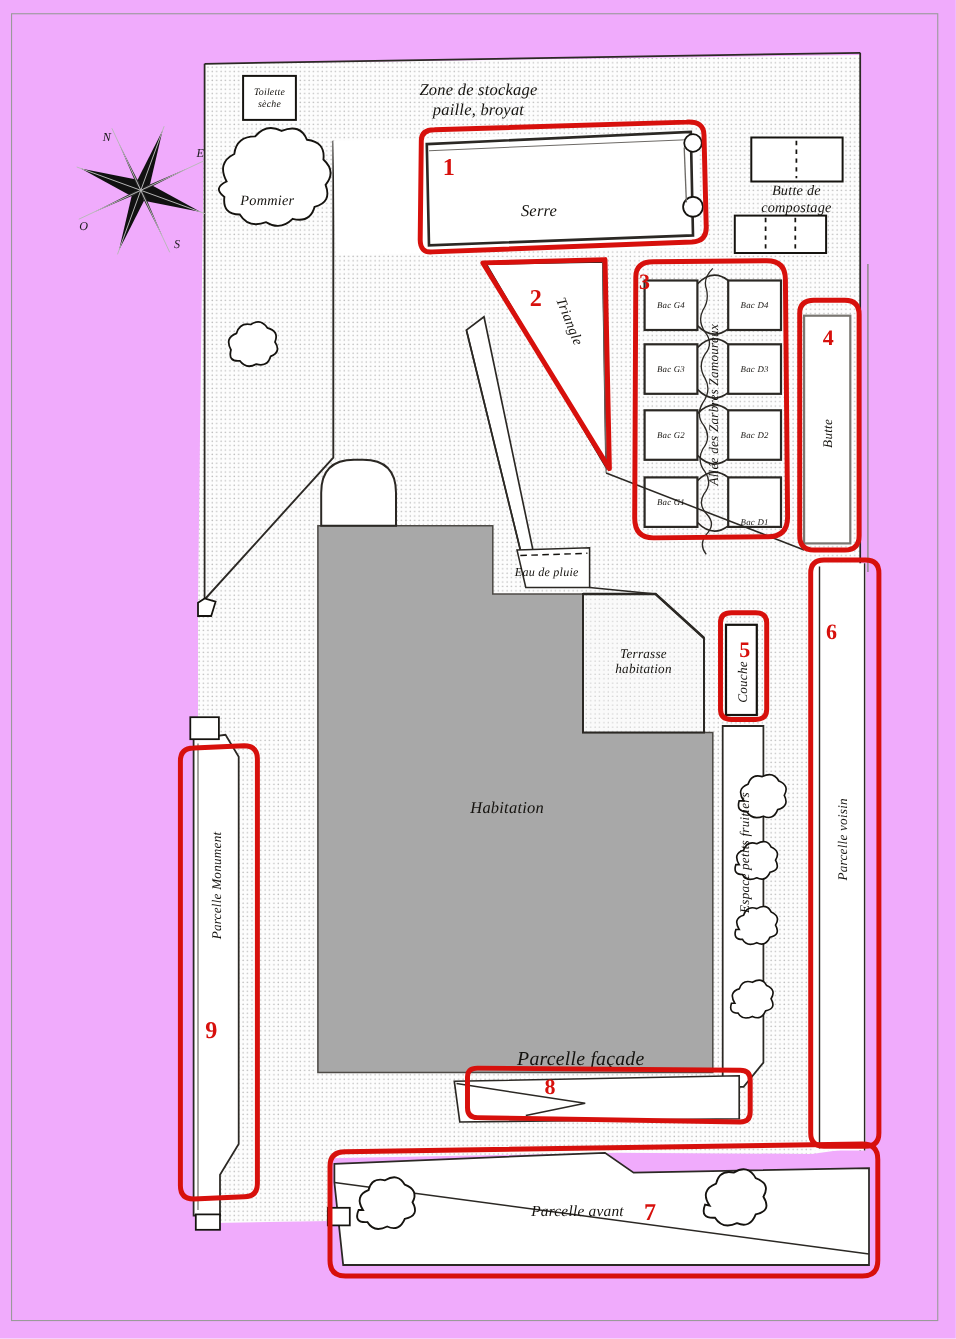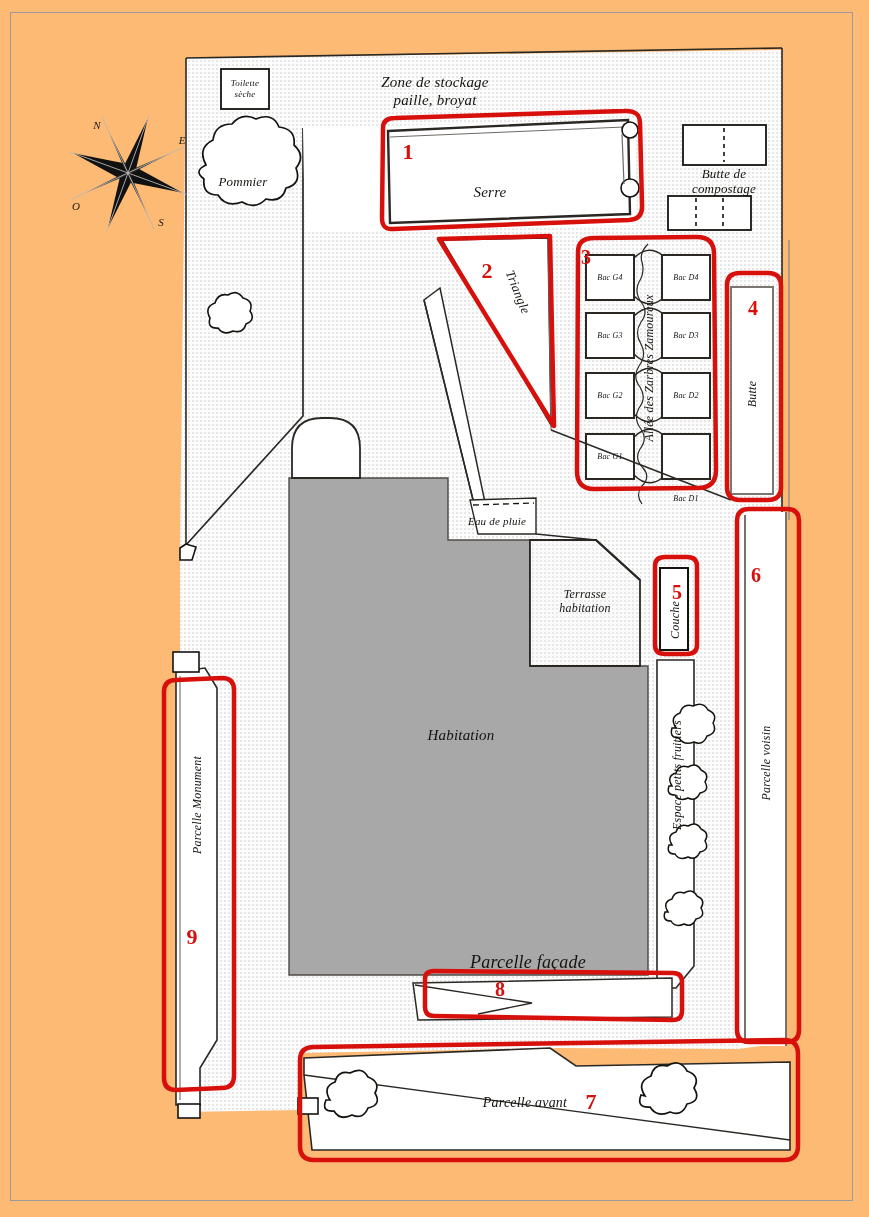--- a/index.html
+++ b/index.html
@@ -8,21 +8,21 @@
     padding: 0;
     background: #ffffff;
   }
   body {
     font-family: "Liberation Serif", serif;
   }
   #page {
     position: relative;
     width: 869px;
     height: 1217px;
-    background: #fdba74;
+    background: #f0abfc;
     overflow: hidden;
   }
   #page-border {
     position: absolute;
     left: 10px;
     top: 12px;
     width: 843px;
     height: 1189px;
     border: 1.5px solid #9a9a9a;
     box-sizing: border-box;
@@ -274,21 +274,21 @@
   <div class="lbl center rot90" style="left:518px; top:292px; font-size:13px; transform:translate(-50%,-50%) rotate(68deg);">Triangle</div>
 
   <div class="lbl center" style="left:610px; top:278px; font-size:8px;">Bac G4</div>
   <div class="lbl center" style="left:610px; top:336px; font-size:8px;">Bac G3</div>
   <div class="lbl center" style="left:610px; top:396px; font-size:8px;">Bac G2</div>
   <div class="lbl center" style="left:610px; top:457px; font-size:8px;">Bac G1</div>
 
   <div class="lbl center" style="left:686px; top:278px; font-size:8px;">Bac D4</div>
   <div class="lbl center" style="left:686px; top:336px; font-size:8px;">Bac D3</div>
   <div class="lbl center" style="left:686px; top:396px; font-size:8px;">Bac D2</div>
-  <div class="lbl center" style="left:686px; top:475px; font-size:8px;margin-top:24px;">Bac D1</div>
+  <div class="lbl center" style="left:686px; top:475px; font-size:8px;">Bac D1</div>
 
   <div class="lbl center" style="left:649px; top:368px; font-size:12px; transform:translate(-50%,-50%) rotate(-90deg);">Allée des Zarbres Zamoureux</div>
 
   <div class="lbl center" style="left:752px; top:394px; font-size:12px; transform:translate(-50%,-50%) rotate(-90deg);">Butte</div>
 
   <div class="lbl center" style="left:497px; top:521px; font-size:11px;text-align:center;">Eau de pluie</div>
 
   <div class="lbl center" style="left:585px; top:601px; font-size:12px;">Terrasse
 habitation</div>
 

